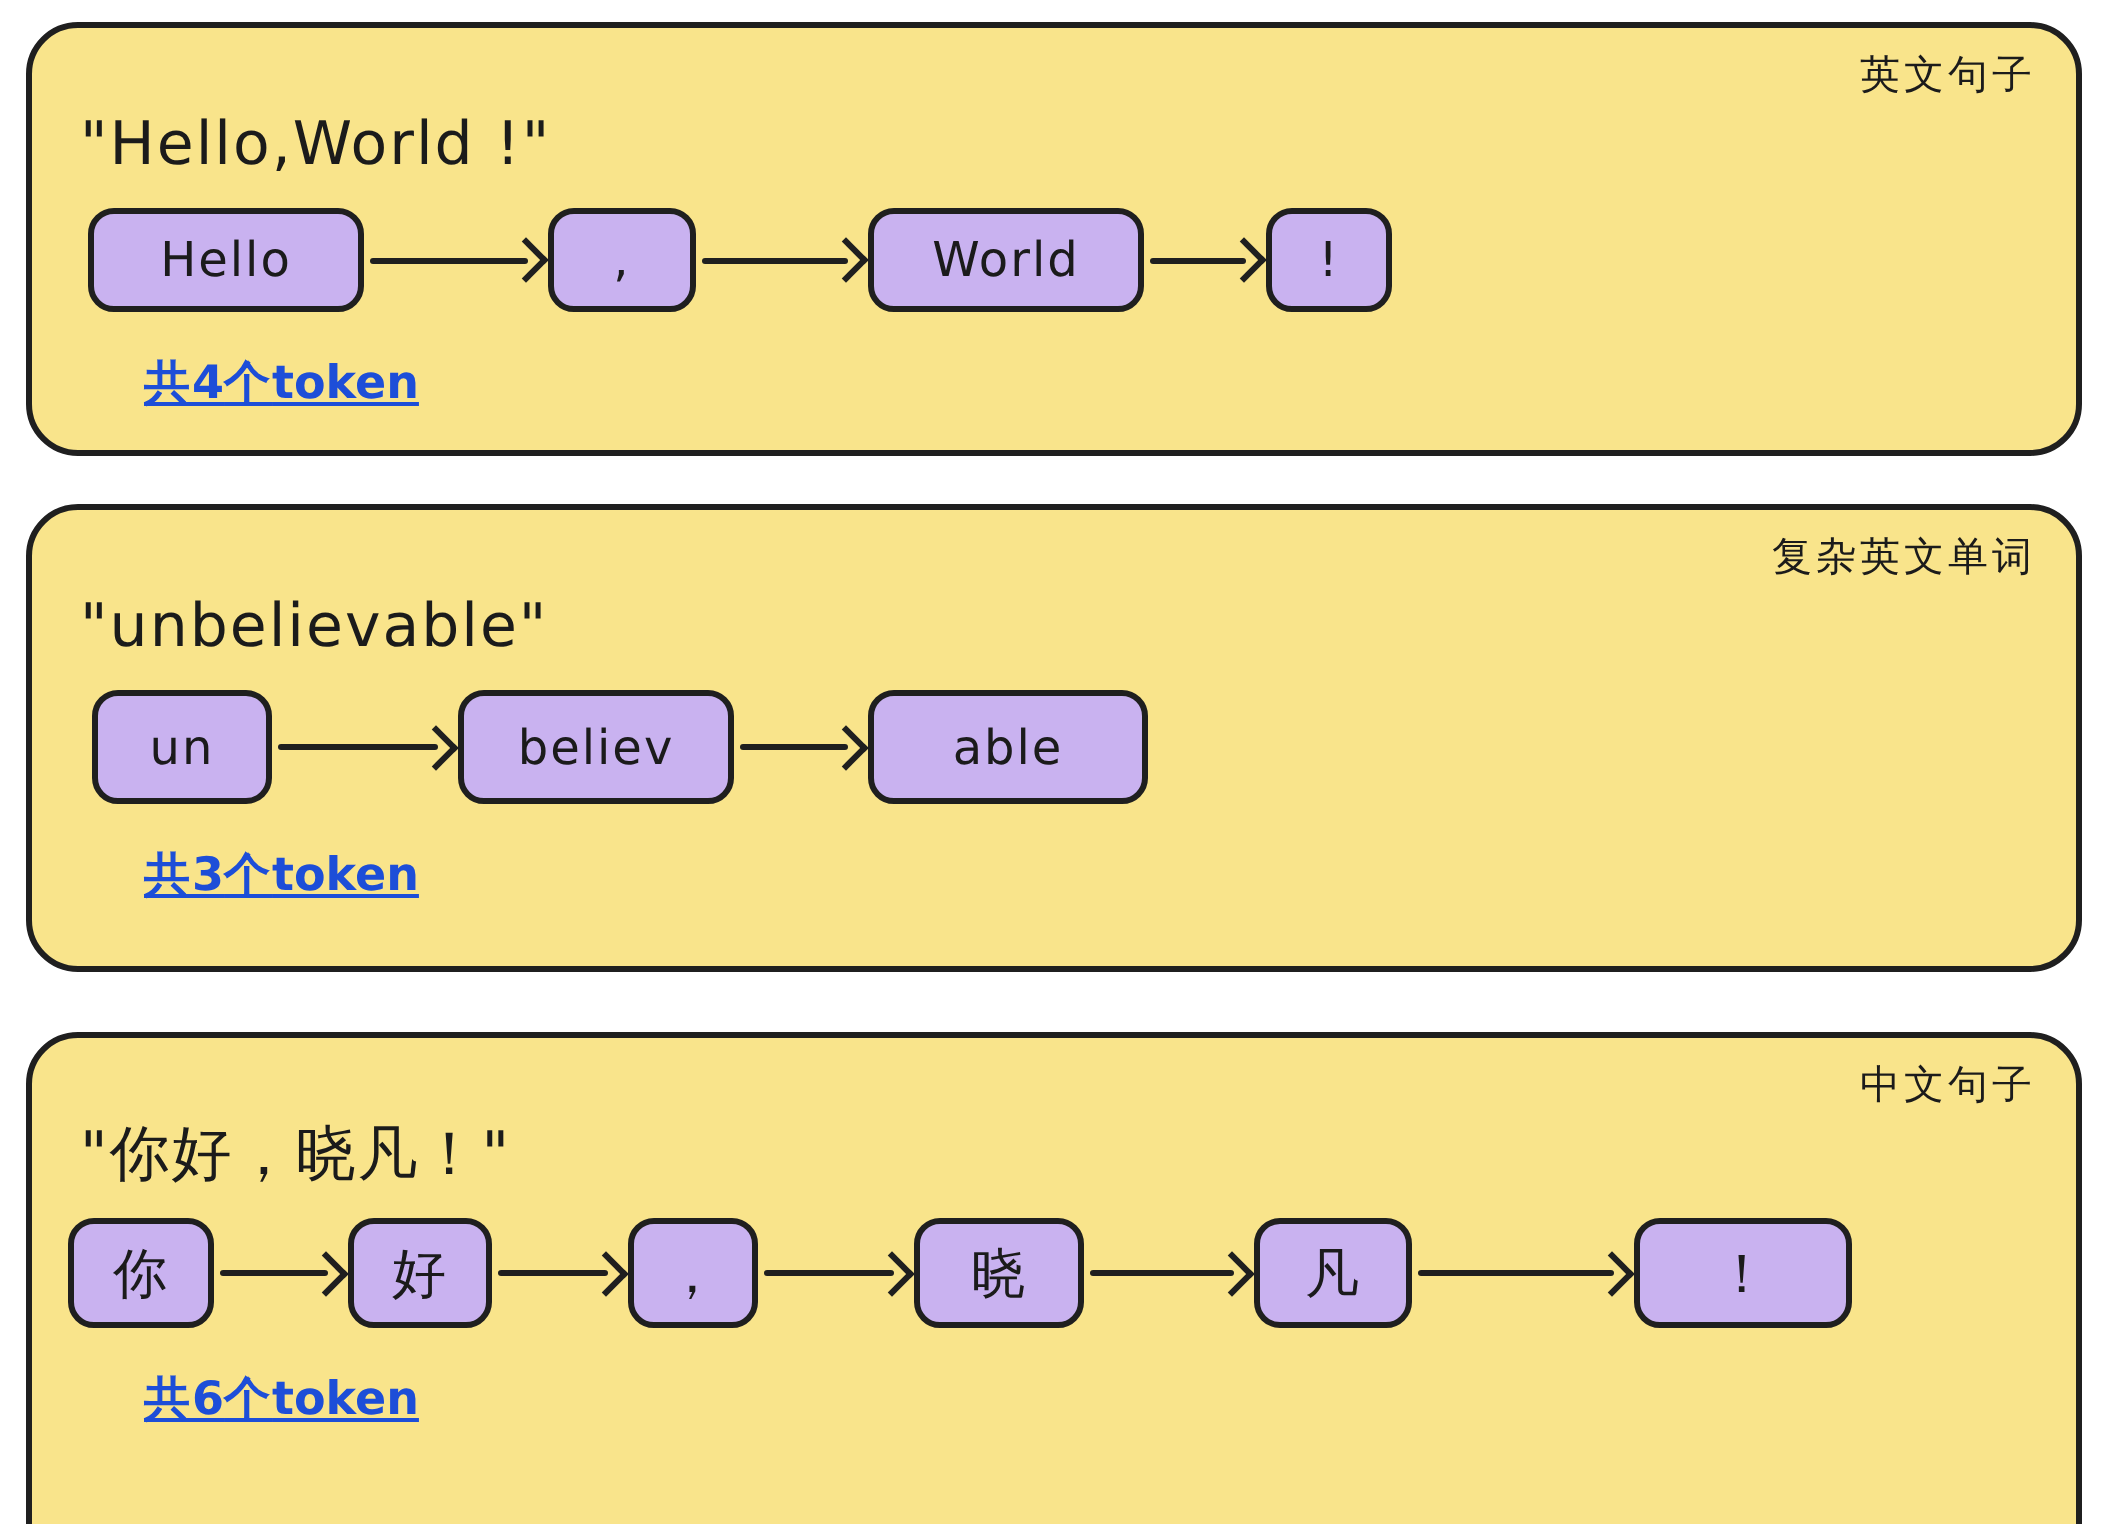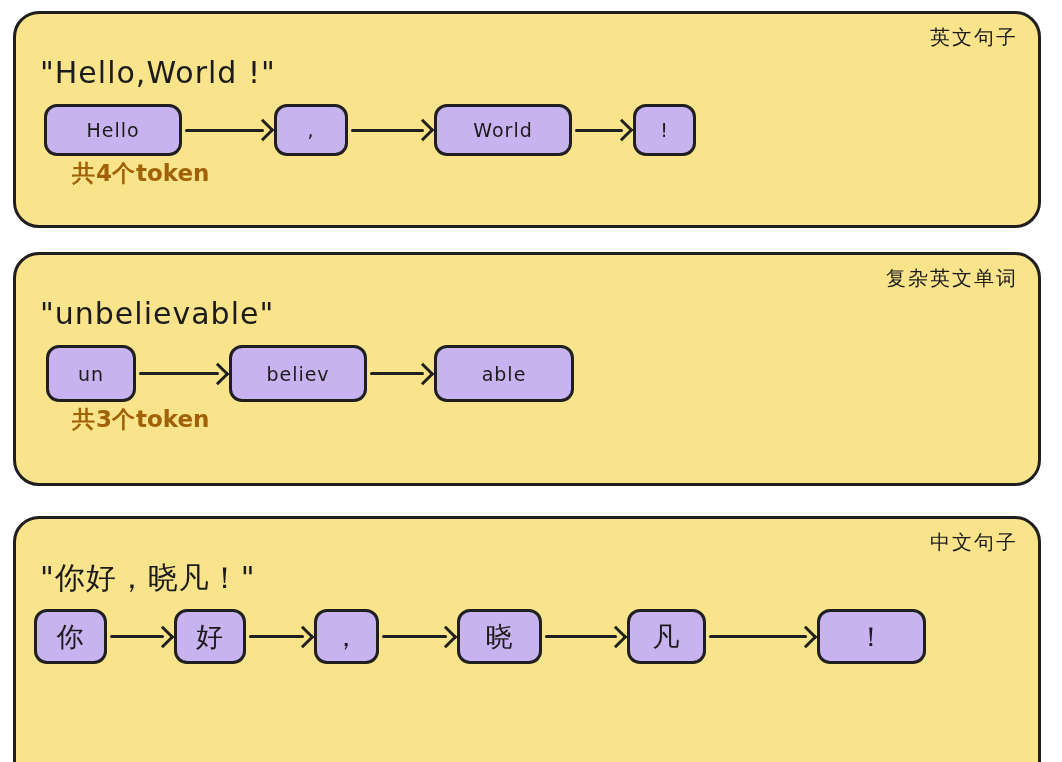--- a/index.html
+++ b/index.html
@@ -20,21 +20,21 @@
 
   .token-row{display:flex;align-items:center;margin-top:12px;}
   .p1 .token-row{margin-left:4px;}
   .p2 .token-row{margin-left:6px;}
   .p3 .token-row{margin-left:-6px;}
 
   .token{
     box-sizing:border-box;height:52px;flex:0 0 auto;
     background:#C9B2F0;border:3px solid #1f1f1f;border-radius:13px;
     display:flex;align-items:center;justify-content:center;
-    font-size:19px;letter-spacing:1px;
+    font-size:24px;letter-spacing:1px;
   }
   .p2 .token{height:57px;}
   .p3 .token{height:55px;font-size:27px;}
 
   
   .w63{width:63px;}  .w65{width:65px;}  .w72{width:72px;}  .w73{width:73px;}
   .w74{width:74px;}  .w79{width:79px;}  .w85{width:85px;}  .w90{width:90px;}
   .w109{width:109px;}.w138{width:138px;}.w140{width:140px;}
 
   
@@ -45,21 +45,21 @@
   }
   .arrow::after{
     content:"";position:absolute;right:3px;top:50%;width:13px;height:13px;
     border-top:3px solid #1f1f1f;border-right:3px solid #1f1f1f;
     transform:translateY(-50%) rotate(45deg);
   }
   .a61{width:61px;} .a67{width:67px;} .a68{width:68px;} .a78{width:78px;}
   .a85{width:85px;} .a86{width:86px;} .a92{width:92px;} .a93{width:93px;}
   .a111{width:111px;}
 
-  .count{margin:2px 0 0 32px;font-size:23px;color:#a16207;font-weight:700;letter-spacing:1px;}
+  .count{margin:20px 0 0 32px;font-size:23px;color:#1d4ed8;font-weight:700;letter-spacing:1px;text-decoration:underline;}
   .count .heavy{font-weight:800;letter-spacing:0;}
 </style>
 </head>
 <body>
 
 <div class="stage">
 
   <section class="panel p1">
     <div class="panel-title">英文句子</div>
     <div class="panel-quote">"Hello,World !"</div>
@@ -101,15 +101,18 @@
       <div class="token w72">好</div>
       <div class="arrow a68"></div>
       <div class="token w65">，</div>
       <div class="arrow a78"></div>
       <div class="token w85">晓</div>
       <div class="arrow a85"></div>
       <div class="token w79">凡</div>
       <div class="arrow a111"></div>
       <div class="token w109">！</div>
     </div>
+    <div class="count">
+      <span>共</span><span class="heavy">6</span><span>个</span><span class="heavy">token</span>
+    </div>
   </section>
 
 </div>
 
 </body></html>

